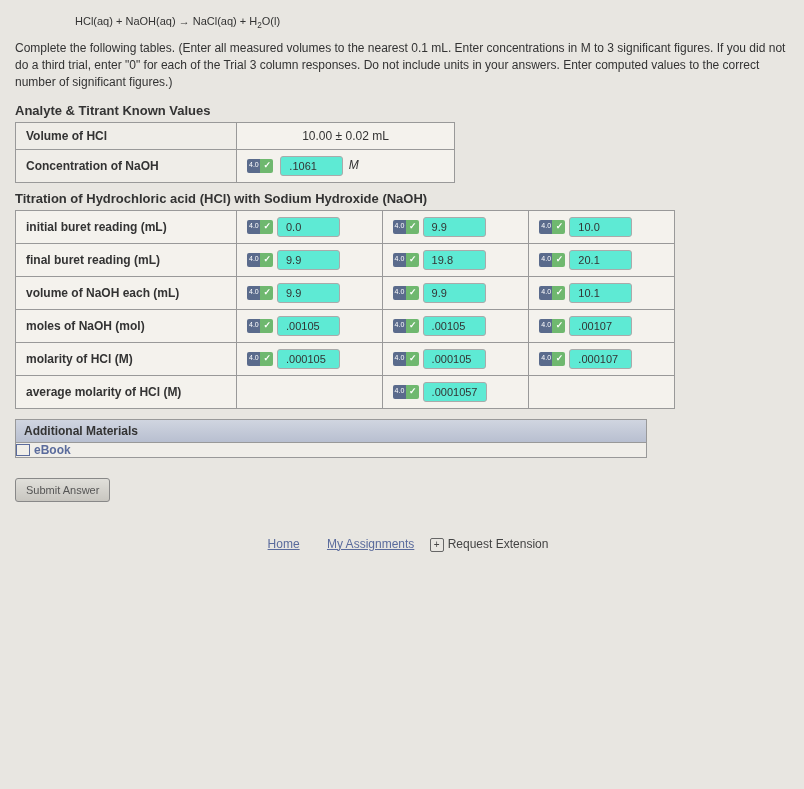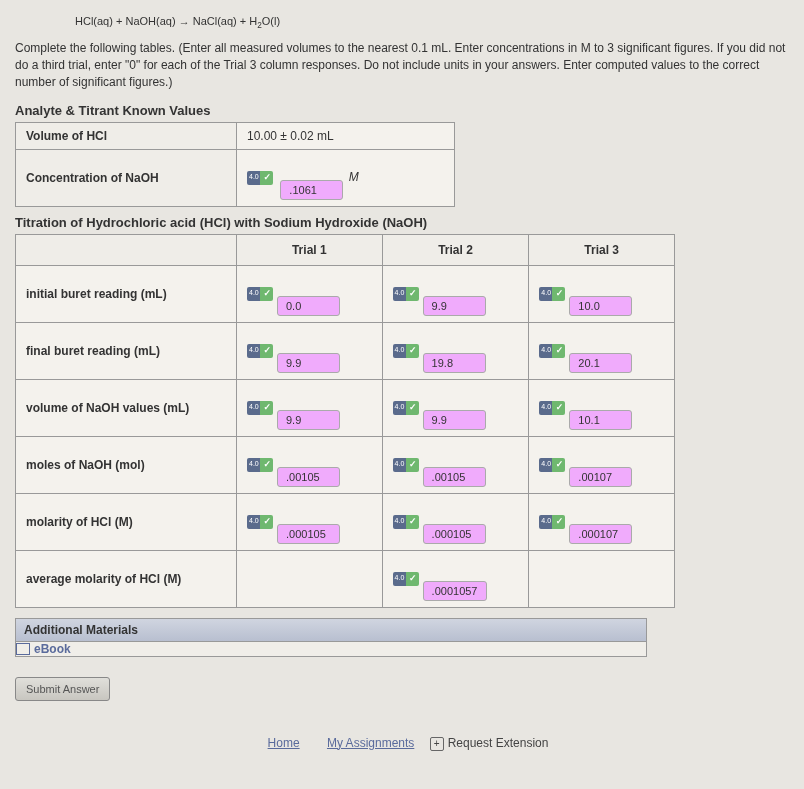--- a/index.html
+++ b/index.html
@@ -40,21 +40,21 @@
     font-weight: bold;
     background: #efede8;
   }
   th.col-header {
     font-weight: bold;
     background: #efede8;
     text-align:center;
     padding: 8px 10px;
   }
   .val-static {
-    text-align: left;
+    text-align: center;
   }
   .input-cell {
     text-align:left;
     white-space:nowrap;
   }
   .status-icon {
     display:inline-block;
     width: 26px;
     height: 14px;
     background: linear-gradient(to right, #5a6b8c 50%, #6fb86f 50%);
@@ -77,26 +77,25 @@
     font-size:9px;
     position:absolute;
     right:2px;
     top:1px;
     font-weight:bold;
   }
   .val-box {
     display:inline-block;
     border: 1px solid #aaa;
     border-radius: 3px;
-    background: #f0abfc;
+    background: #5eead4;
     padding: 3px 8px;
     min-width: 45px;
     font-size: 11px;
     vertical-align:middle;
-    margin-top:24px;
   }
   .unit {
     font-style: italic;
     margin-left:2px;
   }
   .titration-table { margin-top:4px; width: 660px;}
   .titration-table td.rowlabel {
     font-weight:bold;
     width: 200px;
   }
@@ -206,40 +205,34 @@
       <span class="unit">M</span>
     </td>
   </tr>
 </tbody>
   </table>
 
 <div class="section-title">Titration of Hydrochloric acid (HCl) with Sodium Hydroxide (NaOH)</div>
 
 <table class="titration-table">
   <tbody>
-      <tr>
-    <th class="col-header"></th>
-    <th class="col-header">Trial 1</th>
-    <th class="col-header">Trial 2</th>
-    <th class="col-header">Trial 3</th>
-  </tr>
   <tr>
     <td class="rowlabel">initial buret reading (mL)</td>
     <td class="input-cell"><span class="status-icon"></span><span class="val-box">0.0</span></td>
     <td class="input-cell"><span class="status-icon"></span><span class="val-box">9.9</span></td>
     <td class="input-cell"><span class="status-icon"></span><span class="val-box">10.0</span></td>
   </tr>
   <tr>
     <td class="rowlabel">final buret reading (mL)</td>
     <td class="input-cell"><span class="status-icon"></span><span class="val-box">9.9</span></td>
     <td class="input-cell"><span class="status-icon"></span><span class="val-box">19.8</span></td>
     <td class="input-cell"><span class="status-icon"></span><span class="val-box">20.1</span></td>
   </tr>
   <tr>
-    <td class="rowlabel">volume of NaOH values (mL)</td>
+    <td class="rowlabel">volume of NaOH each (mL)</td>
     <td class="input-cell"><span class="status-icon"></span><span class="val-box">9.9</span></td>
     <td class="input-cell"><span class="status-icon"></span><span class="val-box">9.9</span></td>
     <td class="input-cell"><span class="status-icon"></span><span class="val-box">10.1</span></td>
   </tr>
   <tr>
     <td class="rowlabel" style="">moles of NaOH (mol)</td>
     <td class="input-cell"><span class="status-icon"></span><span class="val-box">.00105</span></td>
     <td class="input-cell"><span class="status-icon"></span><span class="val-box">.00105</span></td>
     <td class="input-cell"><span class="status-icon"></span><span class="val-box">.00107</span></td>
   </tr>

